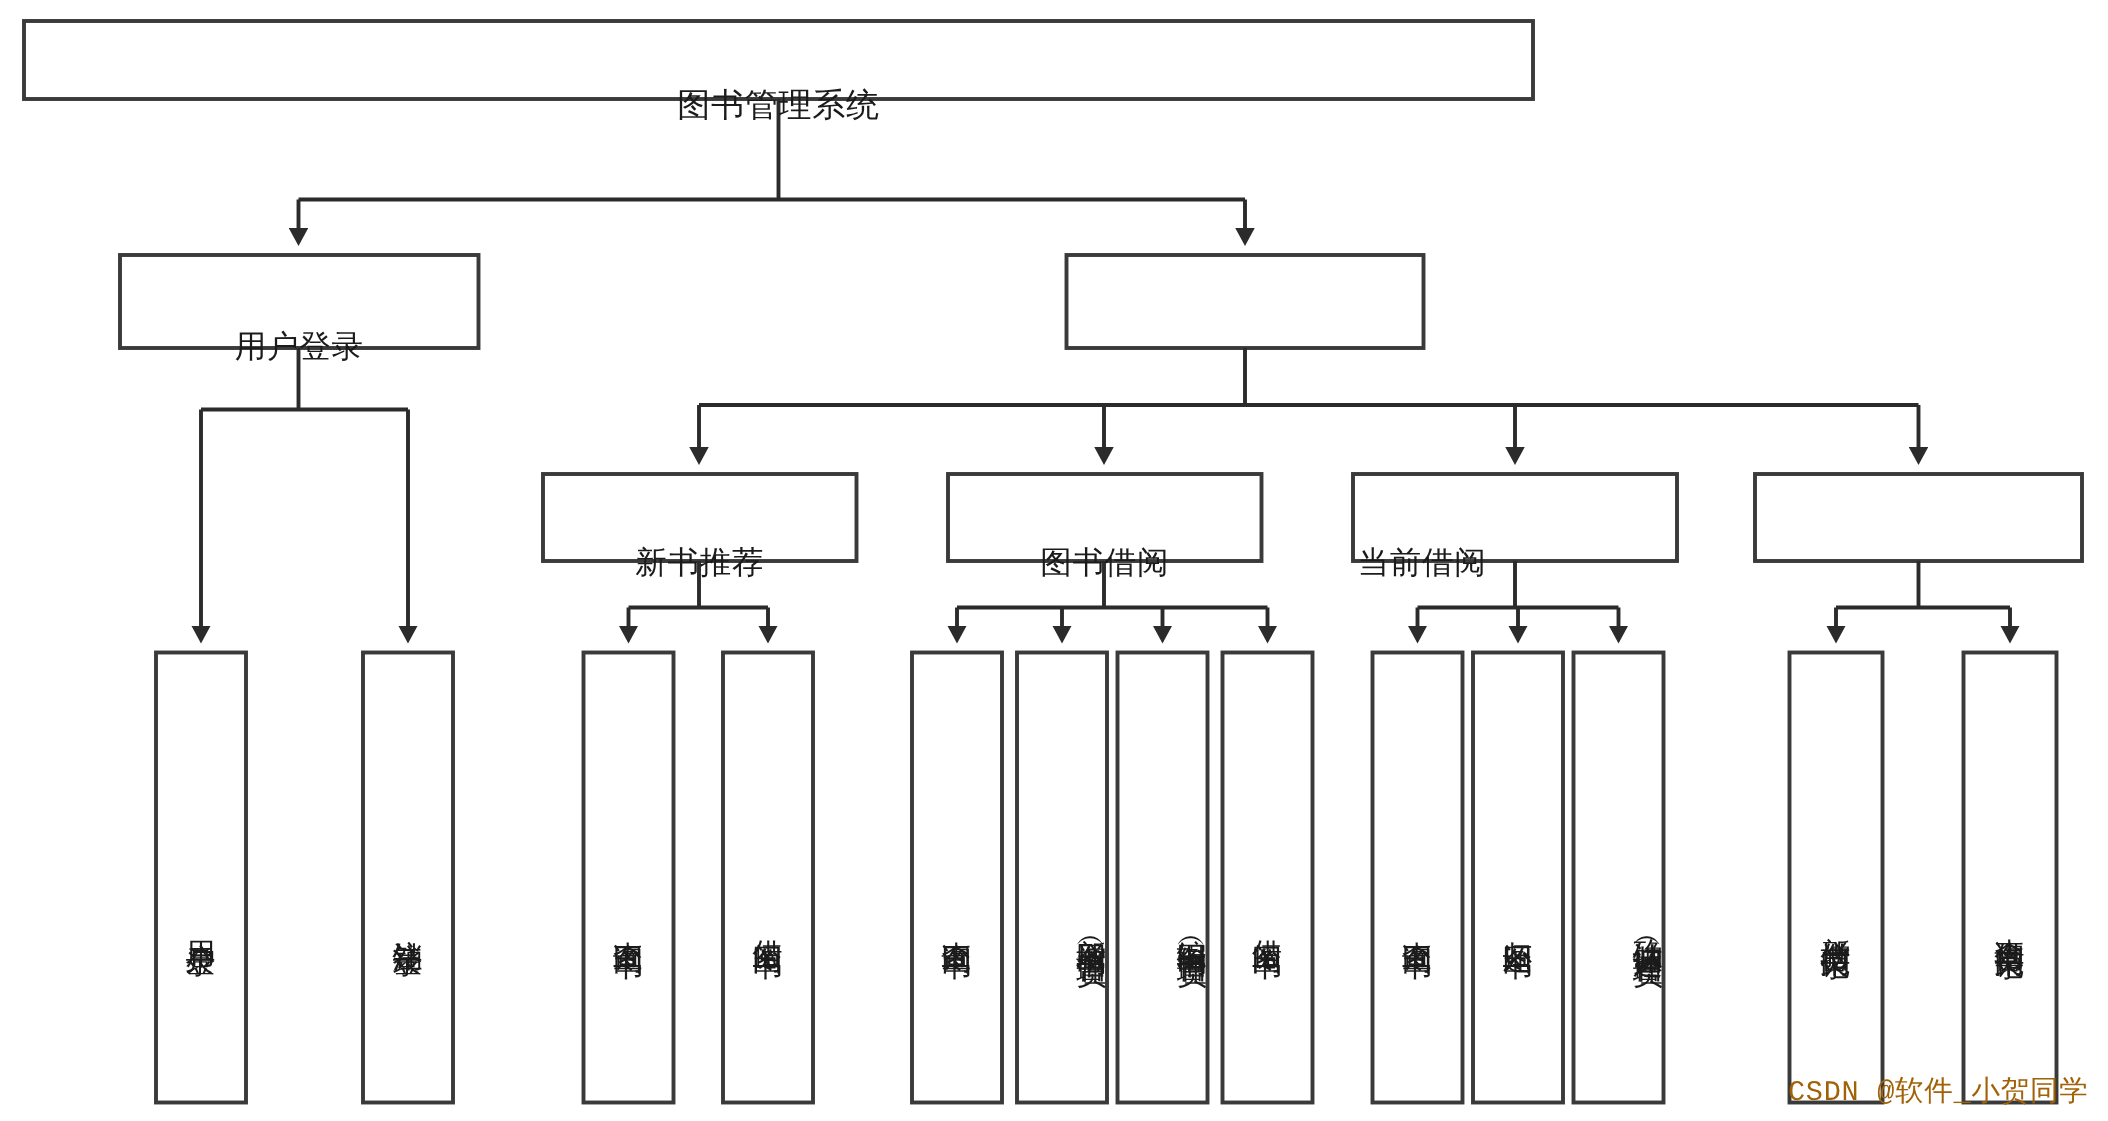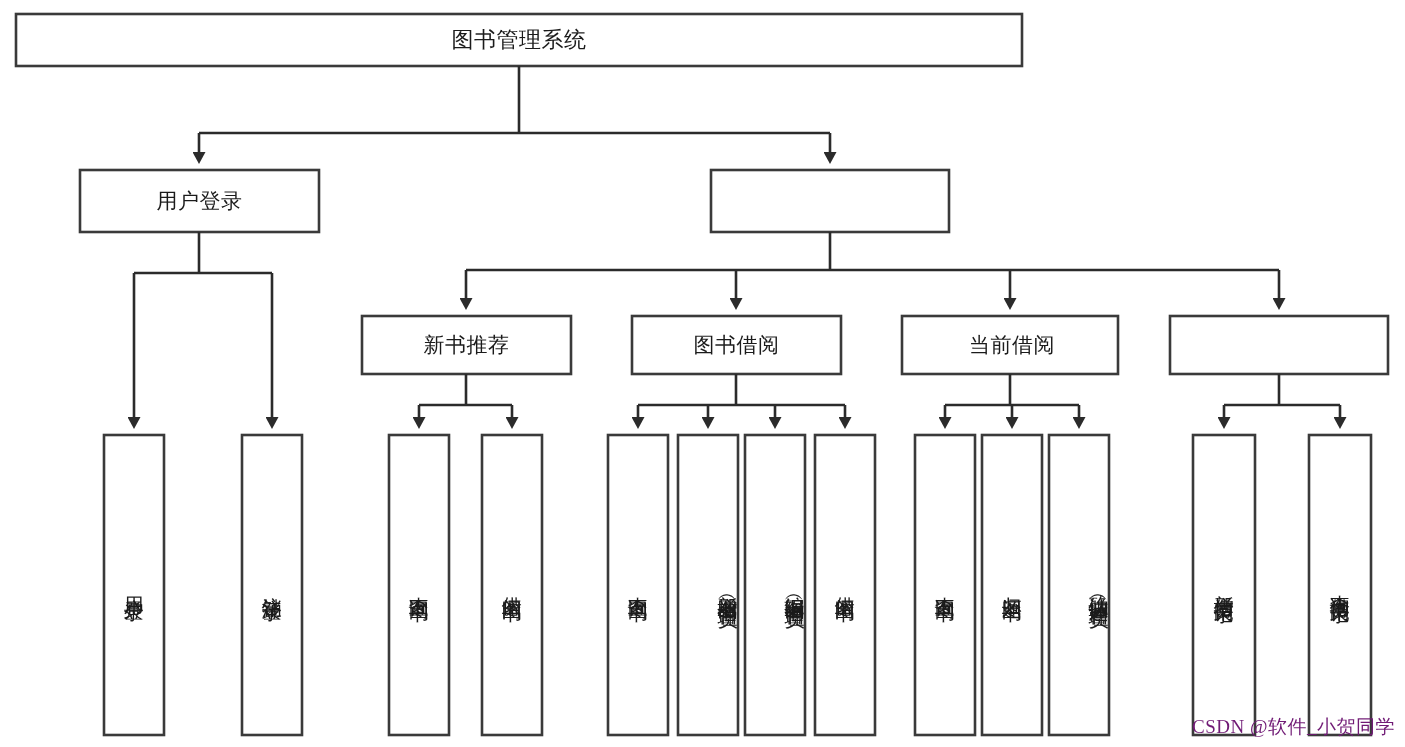--- a/index.html
+++ b/index.html
@@ -45,36 +45,37 @@
     position: absolute;
     display: flex;
     align-items: center;
     justify-content: center;
     color: #1b1b1b;
     font-family: "DejaVu Sans", "Liberation Sans", sans-serif;
     font-size: 21px;
     letter-spacing: 0.5px;
     white-space: nowrap;
     pointer-events: none;
+    margin-top: 30px;
   }
   .node-label.vertical {
     writing-mode: vertical-rl;
     text-orientation: upright;
     line-height: 1.02;
     letter-spacing: 2px;
     font-size: 20px;
   }
   .node-label.root-label {
     font-size: 22px;
   }
   .watermark {
     position: absolute;
-    color: #701a75;
+    color: #a16207;
     font-size: 19px;
-    font-family: Liberation Serif, serif;
+    font-family: Liberation Mono, monospace;
     white-space: nowrap;
     letter-spacing: 0.5px;
   }
 </style>
 </head>
 <body>
 
 <div id="diagram-root">
 
   <svg class="canvas" viewBox="0 0 1405 747">
@@ -152,21 +153,21 @@
     <path class="connector" d="M1224,405 L1224,418" marker-end="url(#arrow)"></path>
     <path class="connector" d="M1340,405 L1340,418" marker-end="url(#arrow)"></path>
   </svg>
 
   <div class="node-label root-label" style="left:16px; top:14px; width:1006px; height:52px;">图书管理系统</div>
 
   <div class="node-label" style="left:80px; top:170px; width:239px; height:62px;">用户登录</div>
 
   <div class="node-label" style="left:362px; top:316px; width:209px; height:58px;">新书推荐</div>
   <div class="node-label" style="left:632px; top:316px; width:209px; height:58px;">图书借阅</div>
-  <div class="node-label" style="left:914px; top:316px; width:196px; height:58px;">当前借阅</div>
+  <div class="node-label" style="left:850px; top:316px; width:196px; height:58px;">当前借阅</div>
 
   <div class="node-label vertical" style="left:104px; top:435px; width:60px; height:300px;">用户登录</div>
   <div class="node-label vertical" style="left:242px; top:435px; width:60px; height:300px;">注销登录</div>
 
   <div class="node-label vertical" style="left:389px; top:435px; width:60px; height:300px;">查询图书</div>
   <div class="node-label vertical" style="left:482px; top:435px; width:60px; height:300px;">借阅图书</div>
 
   <div class="node-label vertical" style="left:608px; top:435px; width:60px; height:300px;">查询图书</div>
   <div class="node-label vertical" style="left:678px; top:435px; width:60px; height:300px; align-items:flex-start; padding-top:8px; box-sizing:border-box;">新增图书（管理员）</div>
   <div class="node-label vertical" style="left:745px; top:435px; width:60px; height:300px; align-items:flex-start; padding-top:8px; box-sizing:border-box;">编辑图书（管理员）</div>

